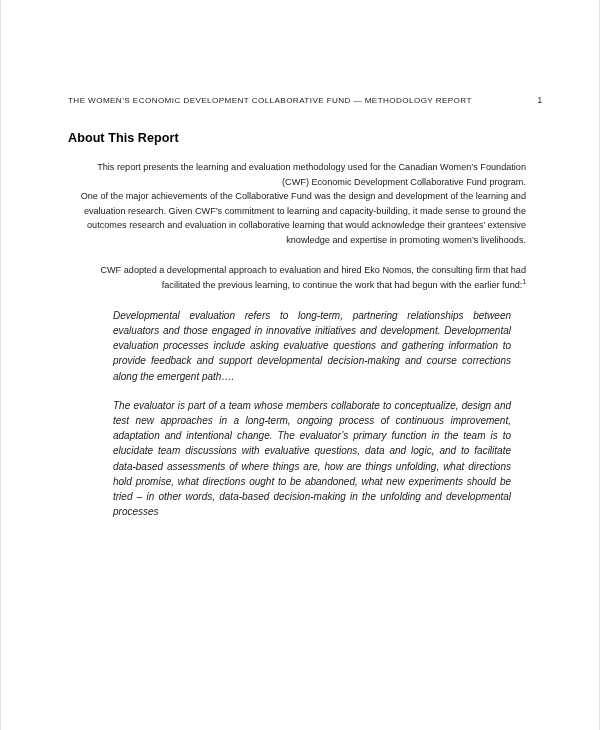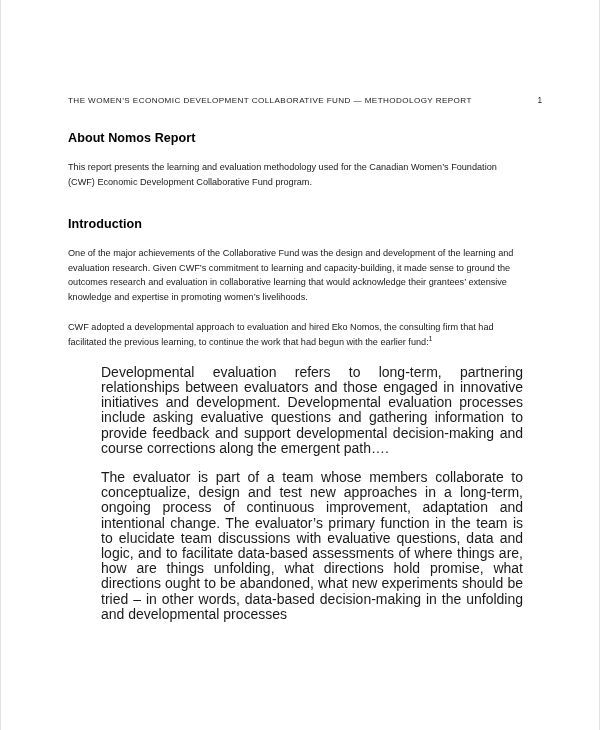--- a/index.html
+++ b/index.html
@@ -65,35 +65,36 @@
   }
   h2.section-heading.spaced-above {
     margin-top: 28px;
   }
 
   p.body-par {
     font-size: 9.15px;
     line-height: 14.6px;
     color: #1a1a1a;
     margin: 0 0 15.5px 0;
-    text-align: left;
+    text-align: right;
   }
   p.body-par:last-child { margin-bottom: 0; }
 
   .quote-block {
     margin: 0 0 14px 0;
     padding-left: 33px;
     padding-right: 3px;
   }
   .quote-block:last-child { margin-bottom: 0; }
   .quote-par {
-    font-size: 14px;
+    font-size: 10px;
     line-height: 15.2px;
+    font-style: italic;
     color: #1a1a1a;
-    margin: 0;
+    margin: 12px;
     text-align: justify;
     text-justify: inter-word;
   }
 
   sup.footnote-ref {
     font-size: 6.5px;
     vertical-align: super;
     line-height: 0;
   }
 </style>
@@ -103,29 +104,28 @@
 <div class="page">
 
   <div class="running-header">
     <span class="running-header-title">THE WOMEN’S ECONOMIC DEVELOPMENT COLLABORATIVE FUND — METHODOLOGY REPORT</span>
     <span class="running-header-pageno">1</span>
   </div>
 
   <div class="content">
 
     <section>
-      <h2 class="section-heading">About Nomos Report</h2>
+      <h2 class="section-heading">About This Report</h2>
 
       <p class="body-par">This report presents the learning and evaluation methodology used for the Canadian Women’s Foundation (CWF) Economic Development Collaborative Fund program.</p>
 
 
     </section>
 
     <section>
-      <h2 class="section-heading spaced-above">Introduction</h2>
 
       <p class="body-par">One of the major achievements of the Collaborative Fund was the design and development of the learning and evaluation research. Given CWF’s commitment to learning and capacity-building, it made sense to ground the outcomes research and evaluation in collaborative learning that would acknowledge their grantees’ extensive knowledge and expertise in promoting women’s livelihoods.</p>
 
       <p class="body-par"><span>CWF adopted a developmental approach to evaluation and hired Eko Nomos, the consulting firm that had facilitated the previous learning, to continue the work that had begun with the earlier fund:</span><sup class="footnote-ref">1</sup></p>
 
       <blockquote class="quote-block">
         <p class="quote-par">Developmental evaluation refers to long-term, partnering relationships between evaluators and those engaged in innovative initiatives and development. Developmental evaluation processes include asking evaluative questions and gathering information to provide feedback and support developmental decision-making and course corrections along the emergent path….</p>
       </blockquote>
 
       <blockquote class="quote-block">

